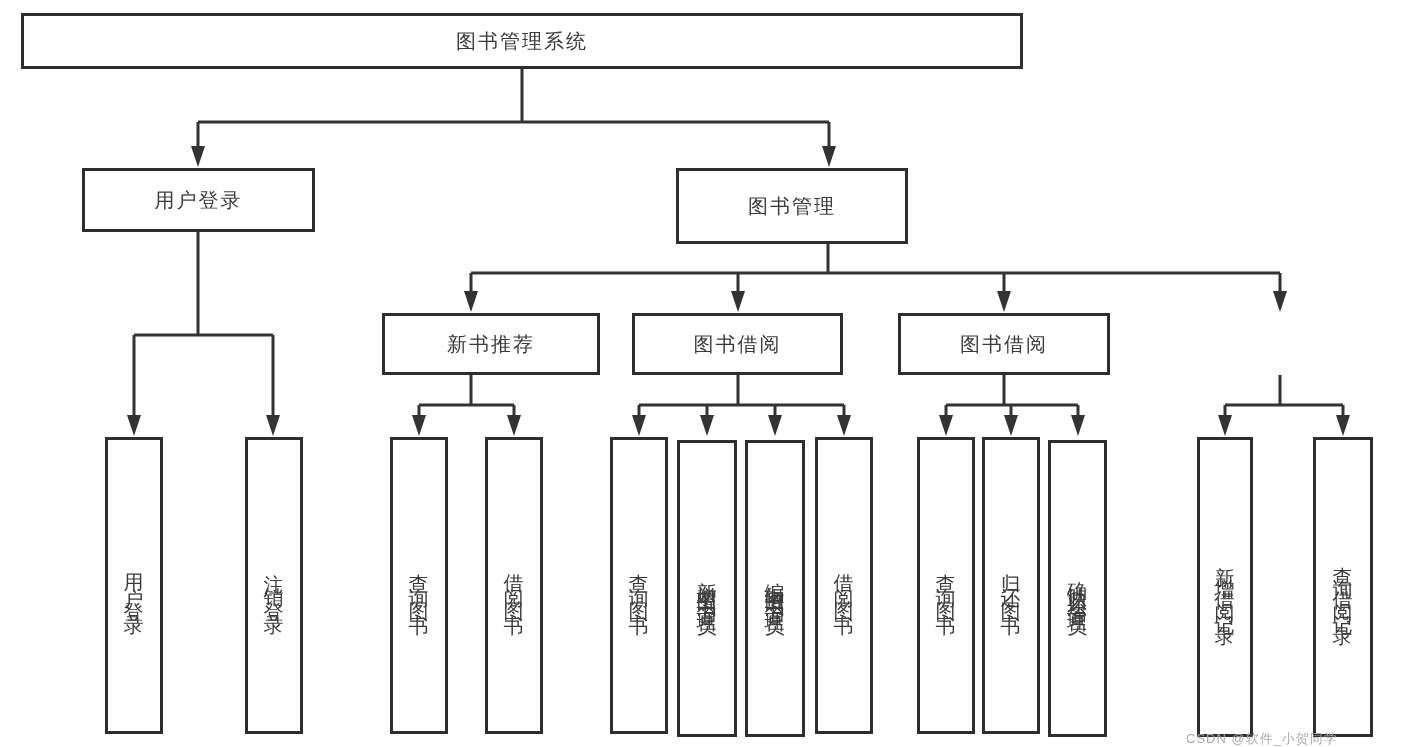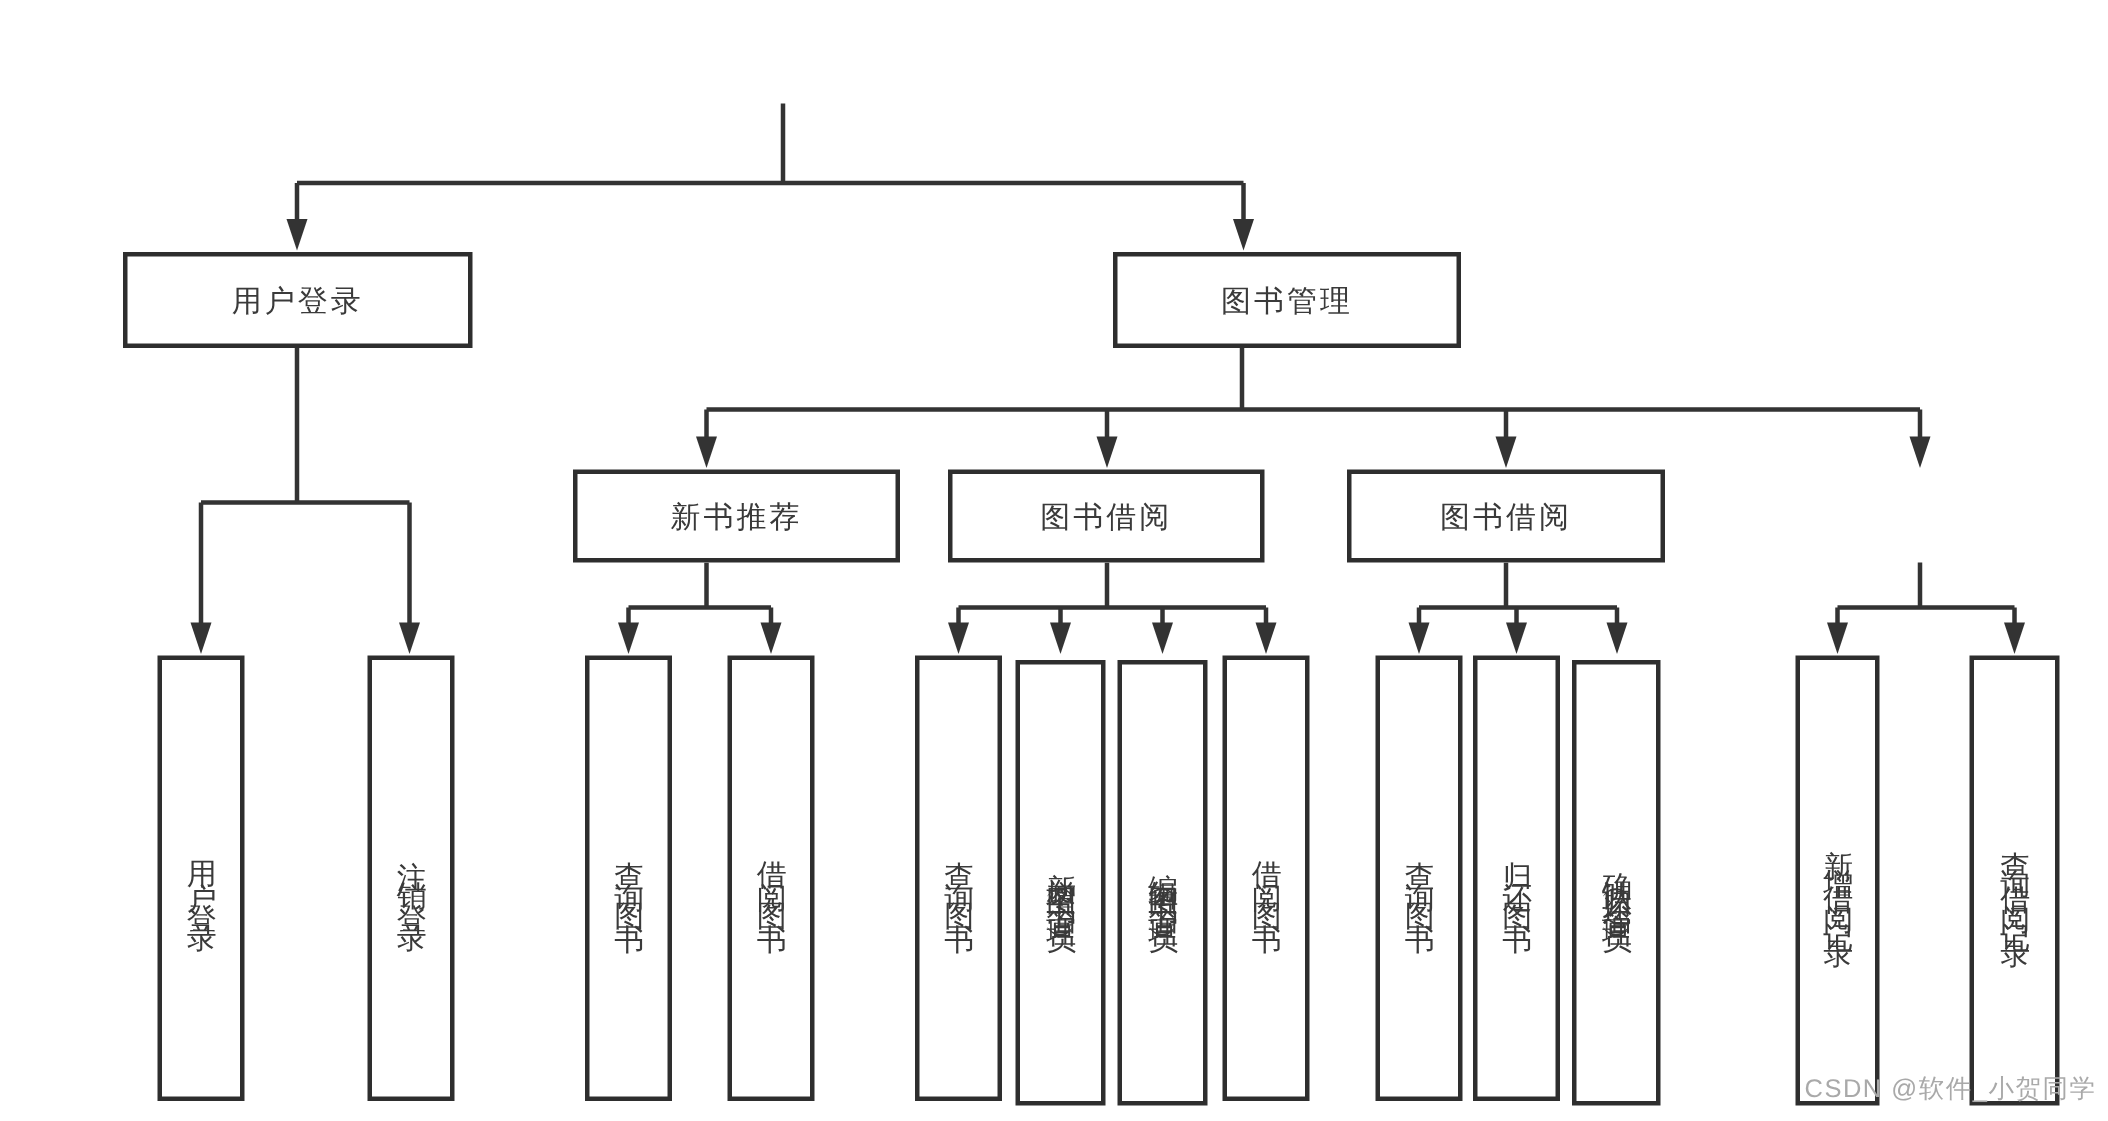--- a/index.html
+++ b/index.html
@@ -29,26 +29,25 @@
     text-orientation:mixed;
     font-size:20px;
     line-height:1;
     white-space:nowrap;
   }
   .node.v span.ls4{letter-spacing:14px;}
   .node.v span.ls6{letter-spacing:12px;}
   .node.v span.lsl{letter-spacing:5px;}
   #watermark{
     position:absolute;
-    left:1186px;top:714px;
-    font-size:17px;
+    left:1186px;top:730px;
+    font-size:13px;
     color:#a9a9a9;
     letter-spacing:1px;
     white-space:nowrap;
-    margin-left:17px;
   }
 </style>
 </head>
 <body>
 
 <div id="stage">
 
   <svg id="wires" width="1405" height="747" viewBox="0 0 1405 747" xmlns="http://www.w3.org/2000/svg">
     <g stroke="#333333" stroke-width="3" fill="none">
 
@@ -82,25 +81,28 @@
       <polygon points="768,415 782,415 775,436"></polygon>
       <polygon points="837,415 851,415 844,436"></polygon>
       <polygon points="939,415 953,415 946,436"></polygon>
       <polygon points="1004,415 1018,415 1011,436"></polygon>
       <polygon points="1071,415 1085,415 1078,436"></polygon>
       <polygon points="1218,415 1232,415 1225,436"></polygon>
       <polygon points="1336,415 1350,415 1343,436"></polygon>
     </g>
   </svg>
 
+  <div class="node h" style="left:21px;top:13px;width:1002px;height:56px">
+    <span>图书管理系统</span>
+  </div>
 
   <div class="node h" style="left:82px;top:168px;width:233px;height:64px">
     <span>用户登录</span>
   </div>
-  <div class="node h" style="left:742px;top:168px;width:232px;height:64px">
+  <div class="node h" style="left:676px;top:168px;width:232px;height:76px">
     <span>图书管理</span>
   </div>
 
   <div class="node h" style="left:382px;top:313px;width:218px;height:62px">
     <span>新书推荐</span>
   </div>
   <div class="node h" style="left:632px;top:313px;width:211px;height:62px">
     <span>图书借阅</span>
   </div>
   <div class="node h" style="left:898px;top:313px;width:212px;height:62px">

